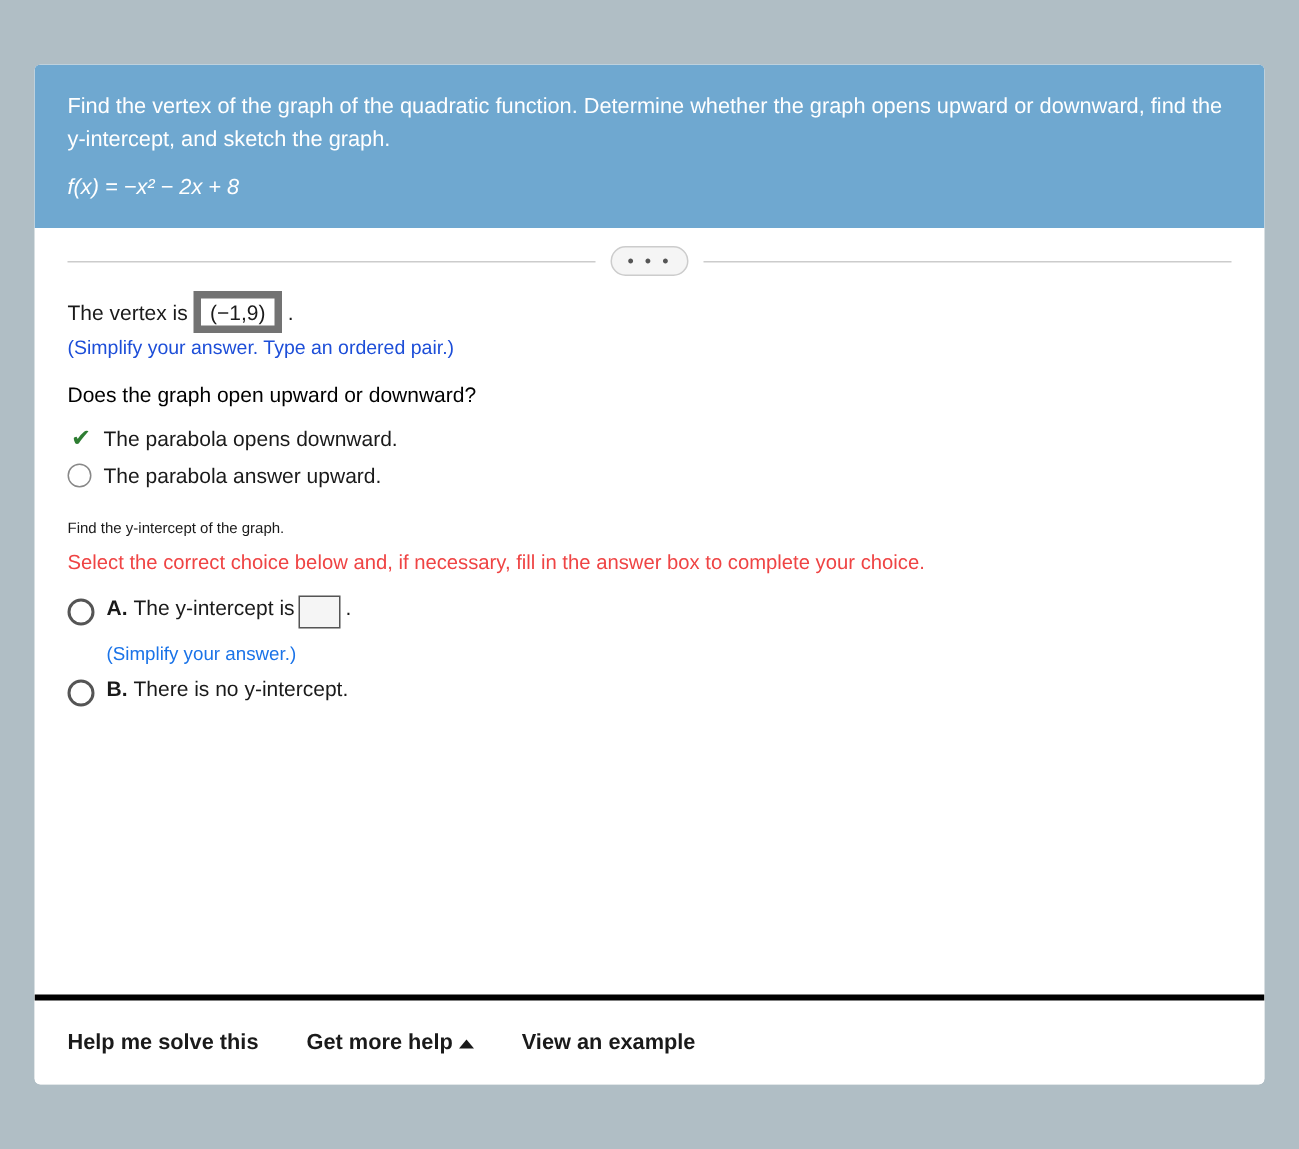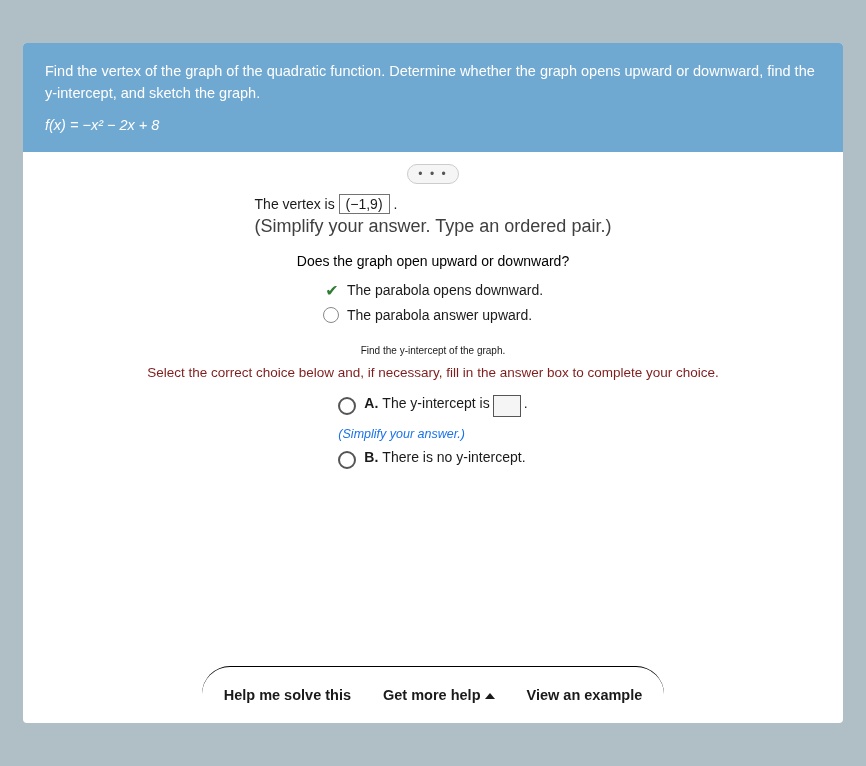--- a/index.html
+++ b/index.html
@@ -1,19 +1,18 @@
 <!DOCTYPE html>
 <html><head>
   <meta charset="utf-8">
   <style>
     * {
       box-sizing: border-box;
       margin: 0;
       padding: 0;
-      align-items: center;
     }
 
     body {
       width: 866px;
       height: 766px;
       background-color: #b0bec5;
       font-family: Arial, sans-serif;
       display: flex;
       align-items: center;
       justify-content: center;
@@ -83,31 +82,31 @@
     }
 
     .vertex-text {
       font-size: 14px;
       color: #1a1a1a;
       margin-bottom: 2px;
     }
 
     .answer-box {
       display: inline-block;
-      border: 1px solid #737373;
+      border: 5px solid #737373;
       padding: 1px 6px;
       font-size: 14px;
       min-width: 50px;
       text-align: center;
       background: white;
     }
 
     .simplify-hint {
-      font-size: 18px;
-      color: #404040;
+      font-size: 13px;
+      color: #1d4ed8;
       margin-bottom: 10px;
     }
 
     .question-text {
       font-size: 14px;
       color: #000000;
       margin-bottom: 12px;
     }
 
     .radio-group {
@@ -136,21 +135,21 @@
 
     .find-y-intercept {
       font-size: 10px;
       color: #1a1a1a;
       margin-bottom: 8px;
       font-weight: normal;
     }
 
     .select-instruction {
       font-size: 13.5px;
-      color: #7f1d1d;
+      color: #ef4444;
       margin-bottom: 12px;
       line-height: 1.4;
     }
 
     .choice-group {
       margin-bottom: 10px;
     }
 
     .choice-item {
       display: flex;
@@ -183,36 +182,35 @@
       height: 22px;
       border: 1px solid #555;
       background: #f5f5f5;
       vertical-align: middle;
       margin: 0 3px;
     }
 
     .choice-hint {
       font-size: 12.5px;
       color: #1a73e8;
+      margin-left: 26px;
       margin-top: 2px;
-      font-style: italic;
     }
 
     .spacer {
       flex: 1;
     }
 
     .card-footer {
-      border-top: 1px solid #000000;
+      border-top: 4px solid #000000;
       padding: 16px 22px;
       display: flex;
       align-items: center;
       gap: 32px;
       background: #ffffff;
-      border-radius: 28px;
     }
 
     .footer-btn {
       font-size: 14.5px;
       font-weight: bold;
       color: #1a1a1a;
       cursor: pointer;
       background: none;
       border: none;
       padding: 4px 0;

